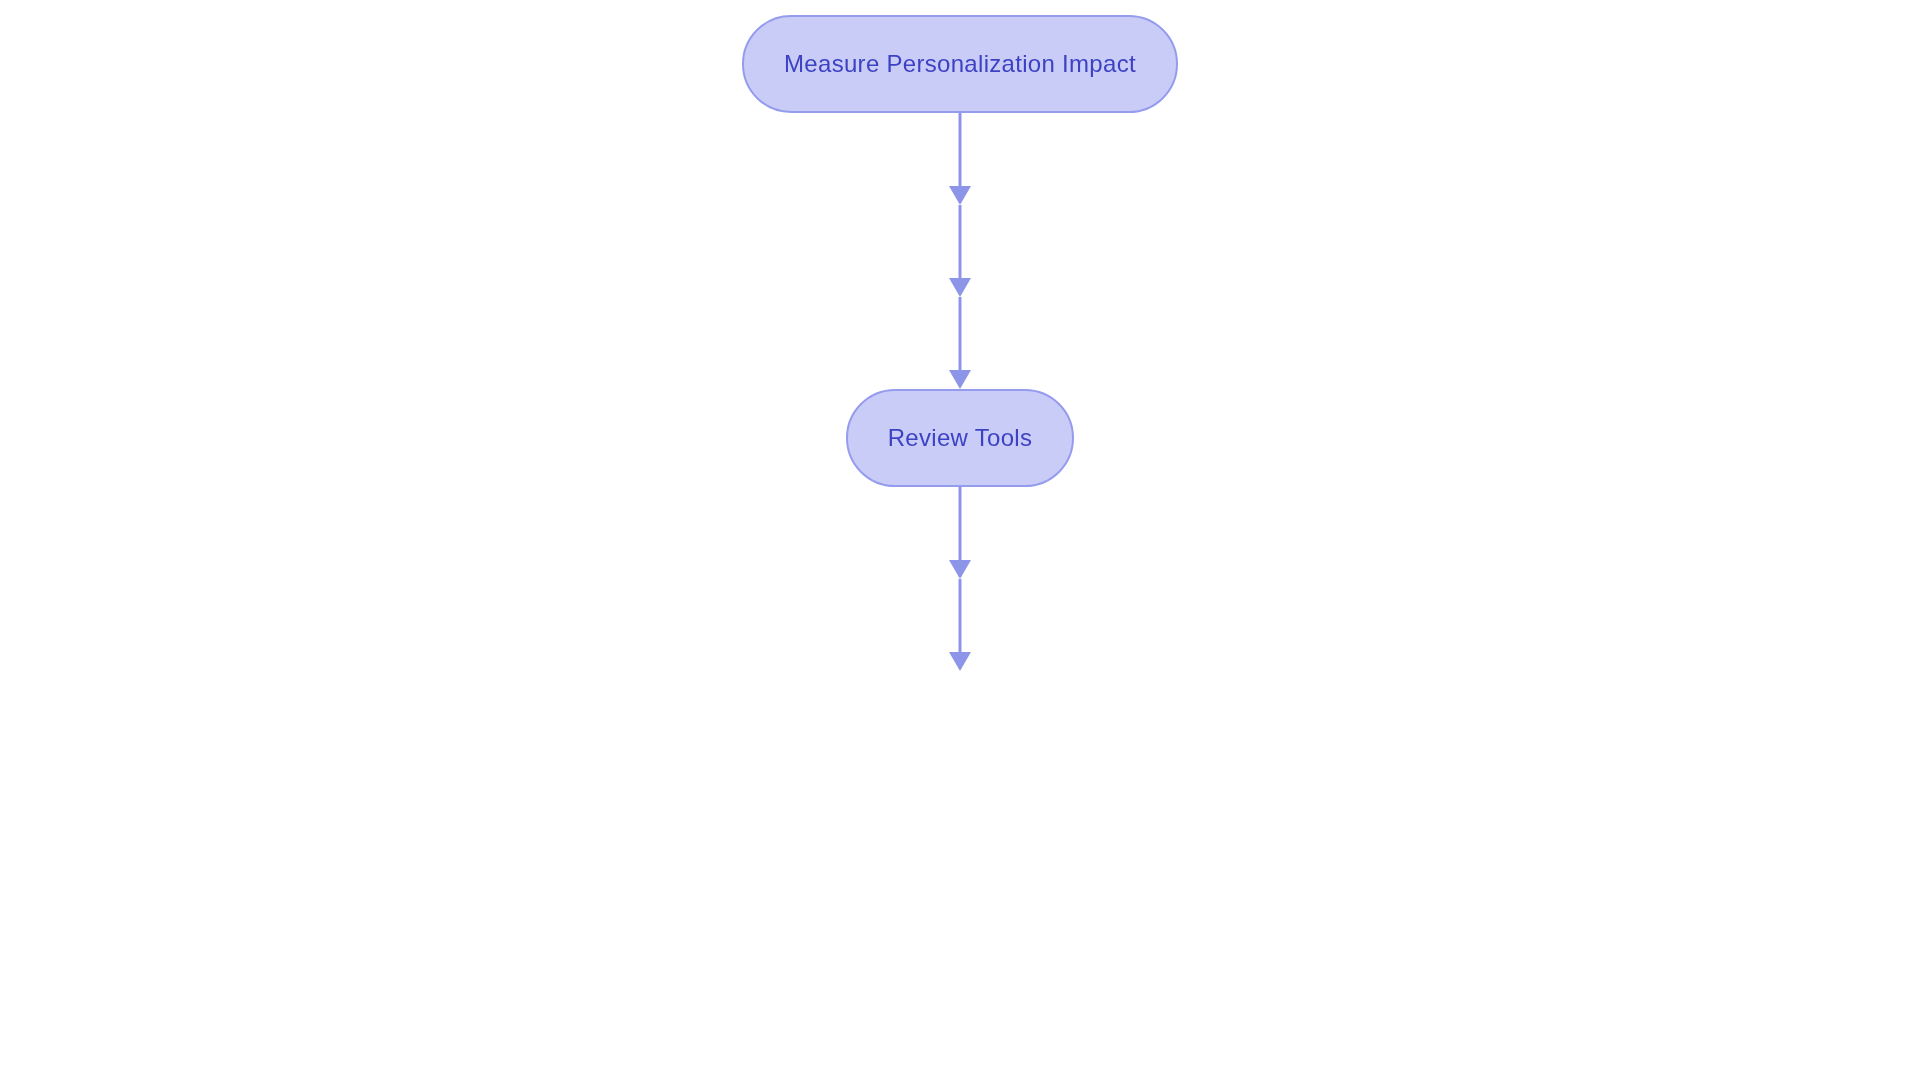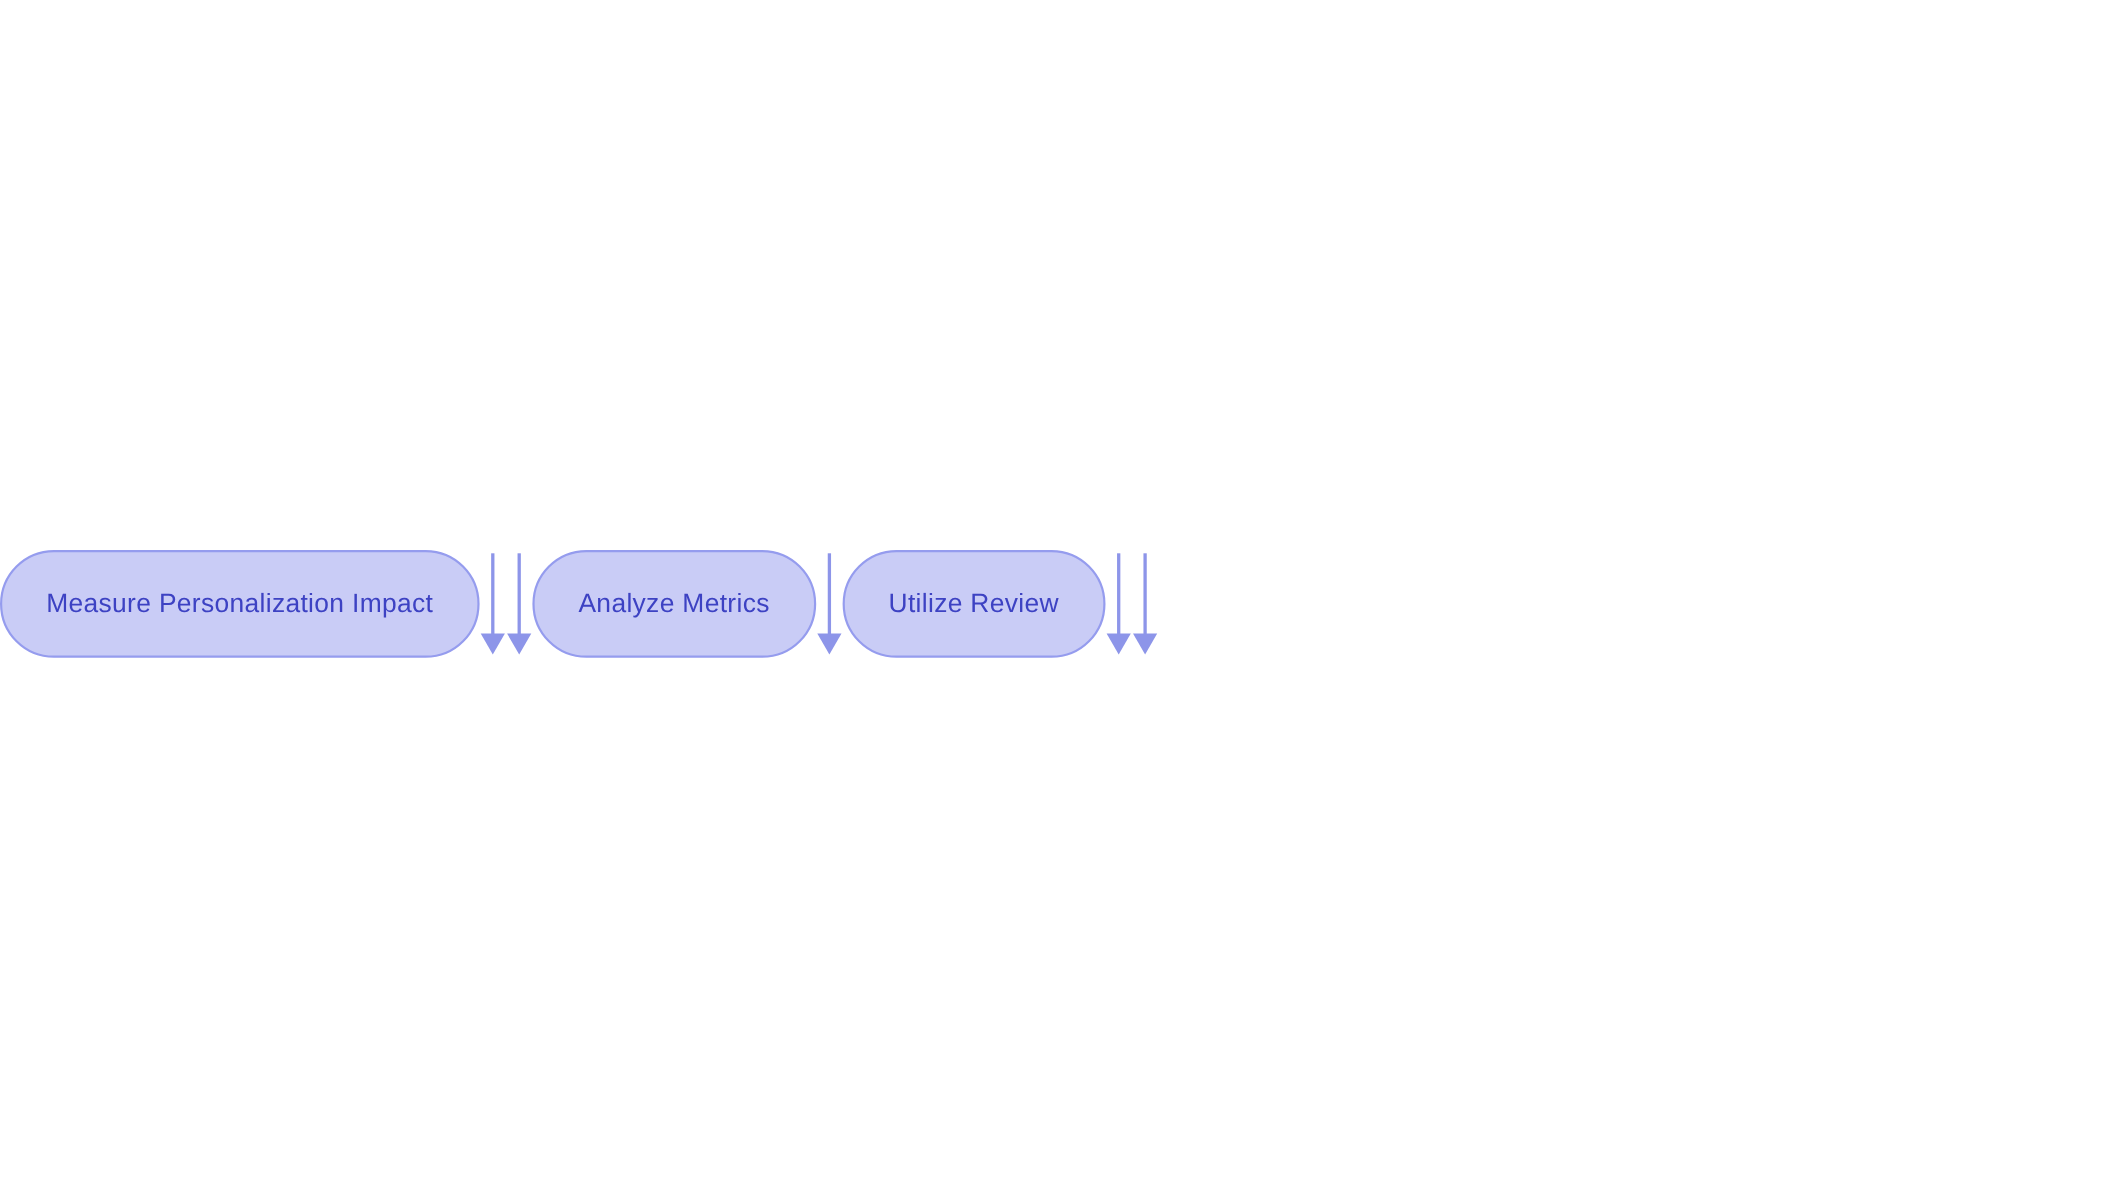--- a/index.html
+++ b/index.html
@@ -11,21 +11,21 @@
   }
   * { margin: 0; padding: 0; box-sizing: border-box; }
   html, body { background: var(--bg); }
   .canvas {
     position: relative;
     width: 1920px;
     height: 1083px;
     background: var(--bg);
     font-family: "Liberation Sans", sans-serif;
     display: flex;
-    flex-direction: row;
+    flex-direction: column;
     align-items: center;
     padding-top: 15px;
     overflow: hidden;
   }
   .flow-node {
     height: 98px;
     border-radius: 49px;
     background: var(--node-fill);
     border: 2px solid var(--node-border);
     color: var(--node-text);
@@ -76,28 +76,27 @@
     <div class="edge-line"></div>
     <div class="arrowhead"></div>
   </div>
 
 
   <div class="connector">
     <div class="edge-line"></div>
     <div class="arrowhead"></div>
   </div>
 
-  <div class="flow-node">Analyze Metrics</div>
 
   <div class="connector">
     <div class="edge-line"></div>
     <div class="arrowhead"></div>
   </div>
 
-  <div class="flow-node">Utilize Review</div>
+  <div class="flow-node">Review Tools</div>
 
   <div class="connector">
     <div class="edge-line"></div>
     <div class="arrowhead"></div>
   </div>
 
 
   <div class="connector">
     <div class="edge-line"></div>
     <div class="arrowhead"></div>

